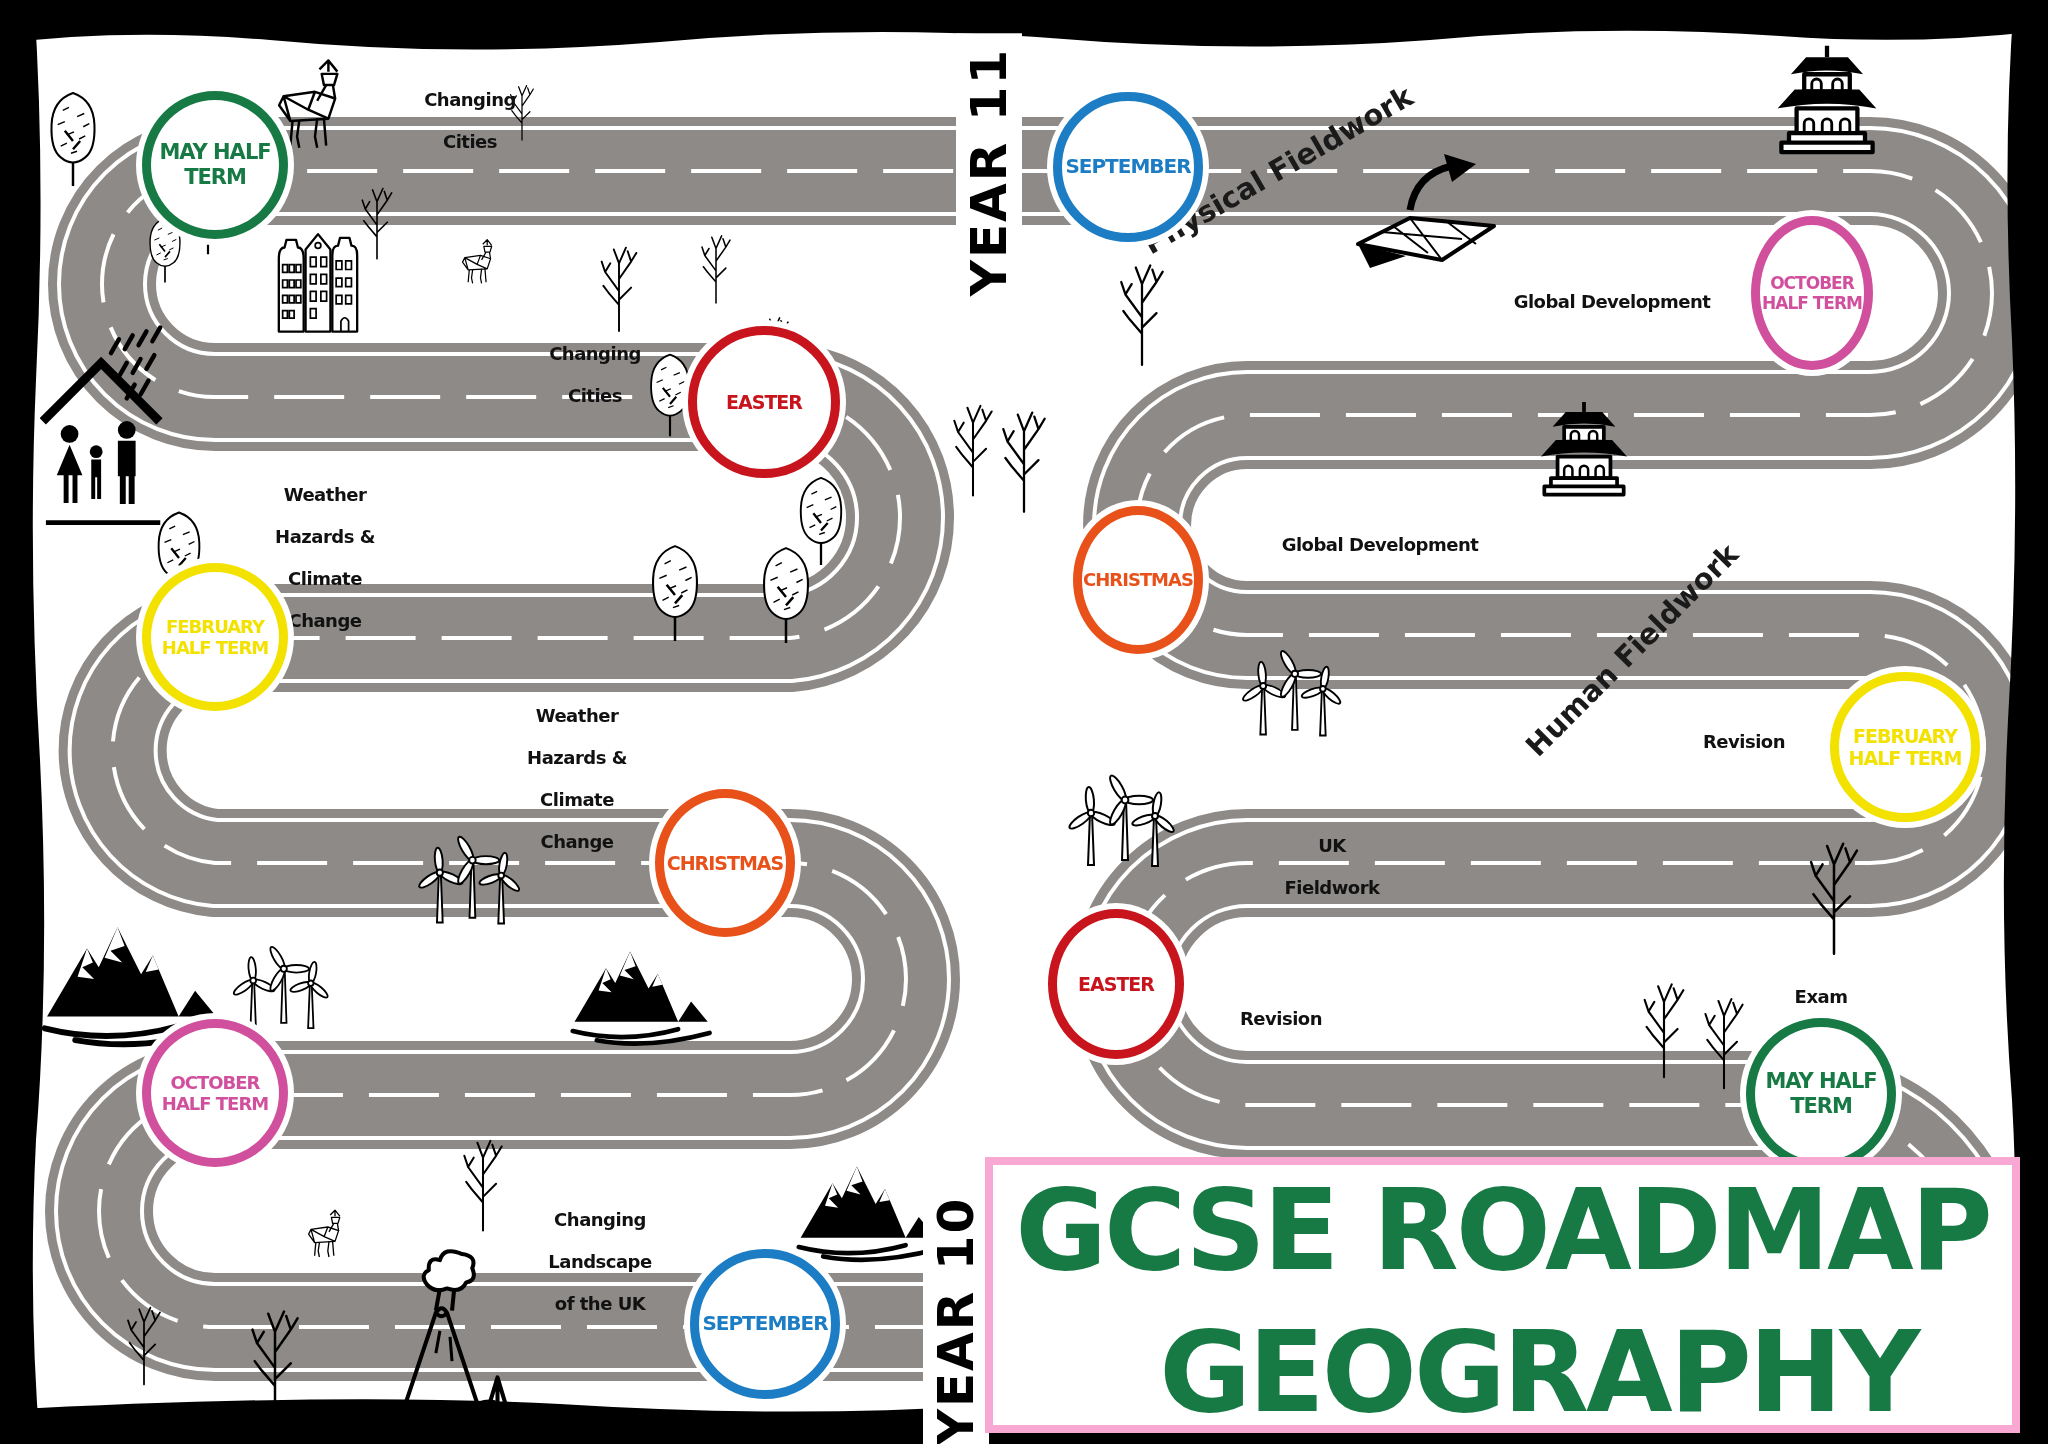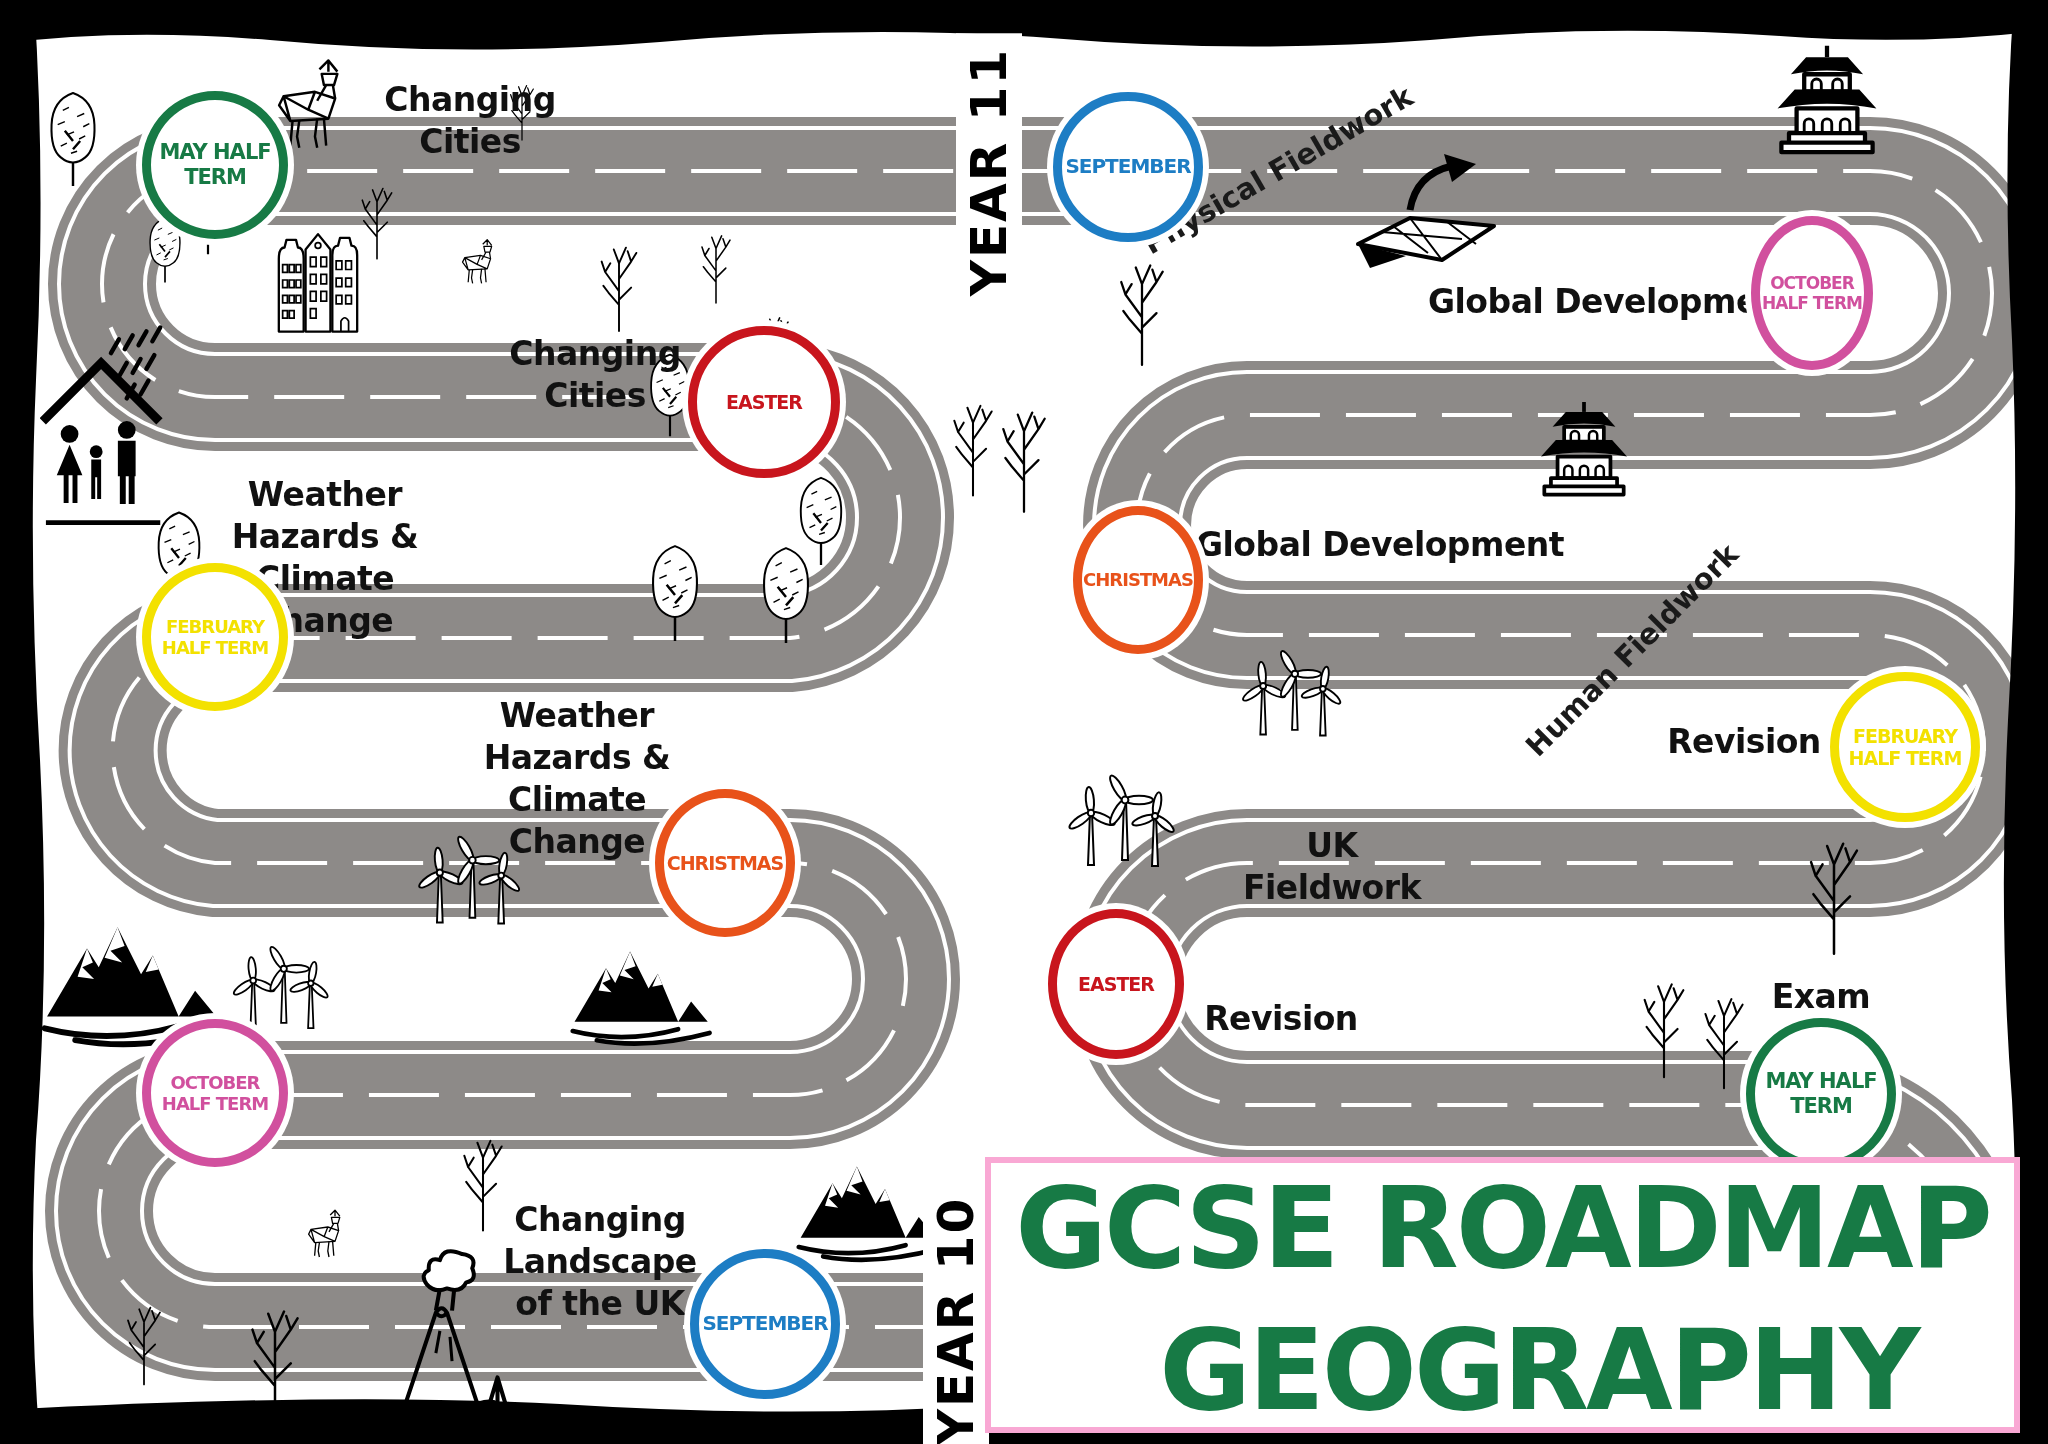--- a/index.html
+++ b/index.html
@@ -1,30 +1,30 @@
 <!DOCTYPE html>
 <html><head>
 <meta charset="utf-8">
 <style>
   html,body{margin:0;padding:0;background:#777;}
   .stage{position:relative;width:2048px;height:1444px;background:#fff;overflow:hidden;
          font-family:"DejaVu Sans","Liberation Sans",sans-serif;}
   .stage svg.art{position:absolute;left:0;top:0;width:2048px;height:1444px;}
   .topic{position:absolute;transform:translate(-50%,-50%);white-space:pre-line;text-align:center;
-         font-weight:bold;font-size:33px;line-height:42px;letter-spacing:-.5px;color:#111;}
+         font-weight:bold;font-size:18px;line-height:42px;letter-spacing:-.5px;color:#111;}
   .fieldwork{position:absolute;transform-origin:center;white-space:nowrap;
          font-size:29px;font-weight:bold;color:#1a1a1a;}
   .yearlab{position:absolute;transform:translate(-50%,-50%) rotate(-90deg);background:#fff;
          font-weight:bold;font-size:50px;letter-spacing:2px;color:#000;padding:4px 14px;white-space:nowrap;}
   .badge{position:absolute;transform:translate(-50%,-50%);border-radius:50%;background:#fff;
          border:9px solid currentColor;box-shadow:0 0 0 6px #fff;display:flex;align-items:center;justify-content:center;
          text-align:center;font-weight:bold;letter-spacing:-1px;box-sizing:border-box;}
   .badge span{white-space:pre-line;line-height:1.18;}
   .title-box{position:absolute;left:985px;top:1157px;width:1035px;height:276px;background:#fff;
-         border:6px solid #f9a8d4;box-sizing:border-box;}
+         border:8px solid #f9a8d4;box-sizing:border-box;}
   .title-line{position:absolute;left:0;width:100%;text-align:center;font-weight:bold;font-size:112px;
          line-height:110px;letter-spacing:-3px;}
   .t1{top:10px;} .t2{top:152px;}
 </style>
 </head>
 <body>
 
 <div class="stage">
 
 <svg class="art" viewBox="0 0 2048 1444">

